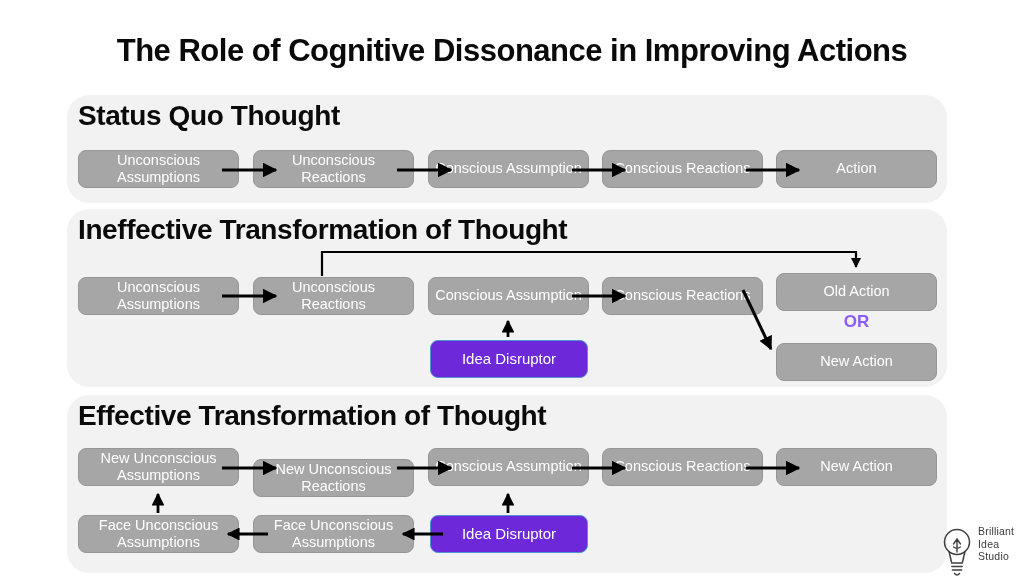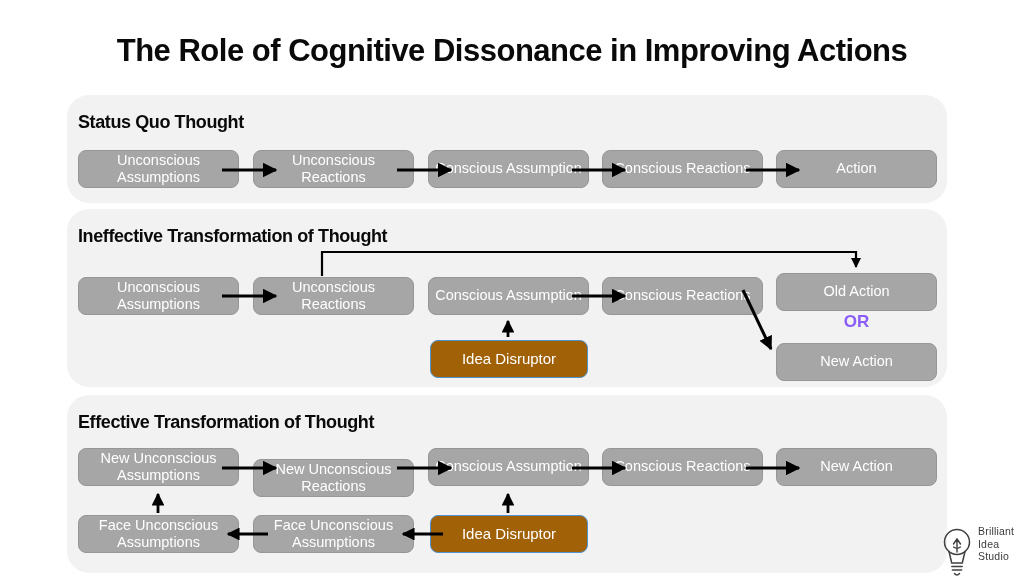--- a/index.html
+++ b/index.html
@@ -11,31 +11,31 @@
     position:absolute;top:18px;left:0;width:1024px;text-align:center;
     font-size:31px;font-weight:bold;color:#0a0a0a;letter-spacing:-0.5px;
   }
   .section{
     position:absolute;left:67px;width:880px;background:#f2f2f2;border-radius:22px;
   }
   .sec1{top:80px;height:108px;}
   .sec2{top:194px;height:178px;}
   .sec3{top:380px;height:178px;}
   .heading{
-    position:absolute;left:11px;top:17px;font-size:18px;font-weight:bold;
+    position:absolute;left:11px;top:5px;font-size:28px;font-weight:bold;
     color:#0a0a0a;letter-spacing:-0.4px;white-space:nowrap;
   }
   .box{
     position:absolute;width:161px;height:38px;box-sizing:border-box;
     background:#a6a6a6;border:1px solid #969696;border-radius:8px;
     color:#ffffff;font-size:14.5px;line-height:1.2;
     display:flex;align-items:center;justify-content:center;
     text-align:center;padding:1px 6px;
   }
-  .box.blue{background:#a16207;border-color:#4f93d2;font-size:15px;width:158px;}
+  .box.blue{background:#6d28d9;border-color:#4f93d2;font-size:15px;width:158px;}
   .orlabel{
     position:absolute;left:709px;top:103px;width:161px;text-align:center;
     font-size:17px;font-weight:bold;color:#8b5cf6;
   }
   .arrows{position:absolute;top:0;left:0;width:1024px;height:576px;pointer-events:none;}
   .logo{
     position:absolute;left:941px;top:510px;width:80px;height:60px;
     display:flex;align-items:flex-start;
   }
   .logo-text{

